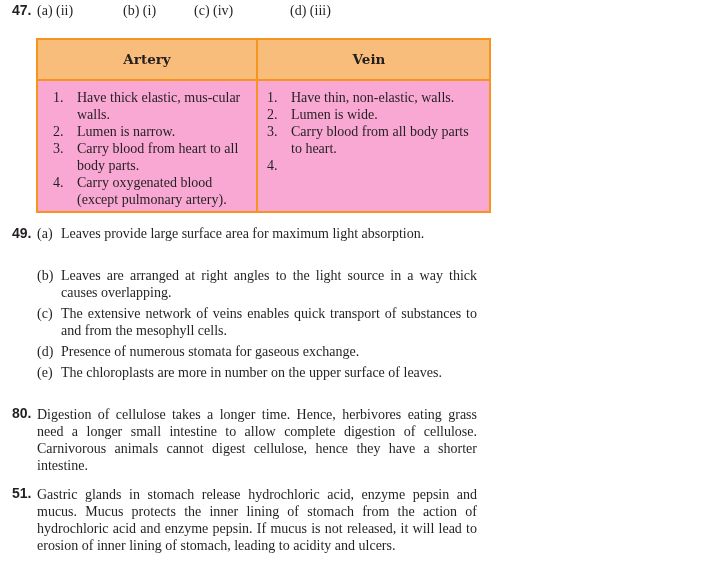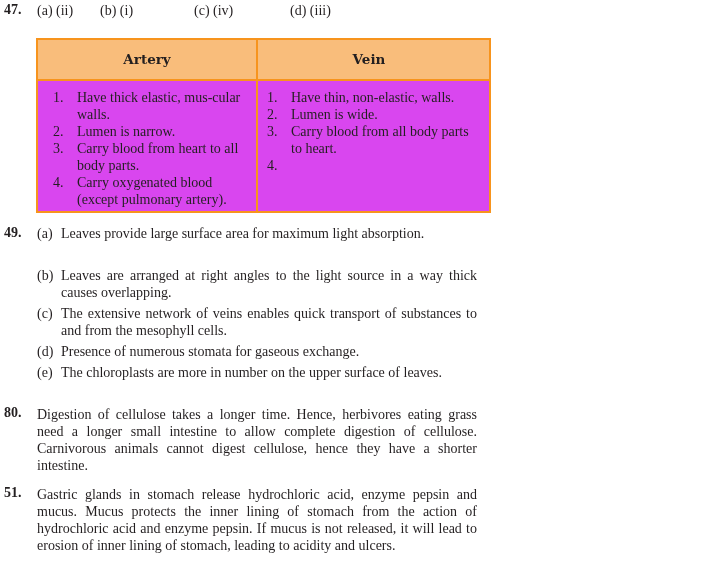--- a/index.html
+++ b/index.html
@@ -2,31 +2,31 @@
 <html><head>
 <meta charset="utf-8">
 <style>
   html, body { margin:0; padding:0; background:#ffffff; }
   body {
     width:714px; height:571px; overflow:hidden; position:relative;
     font-family: "DejaVu Serif", "Liberation Serif", serif;
     color:#231f20;
   }
   .qnum {
-    position:absolute; left:4px; font-weight:bold; font-size:14px;
-    font-family: Liberation Serif, serif;
+    position:absolute; left:12px; font-weight:bold; font-size:14px;
+    font-family: Liberation Sans, sans-serif;
   }
   
   #q47 { top:2px; }
   .opt47 { position:absolute; top:3px; font-size:14px; font-family:"Liberation Serif", serif; }
   
   #q48 { top:36px;margin-left:48px; }
   .tbl {
     position:absolute; left:36px; top:38px; width:455px; height:175px;
-    border:2px solid #f7941d; box-sizing:border-box; background:#d946ef;
+    border:2px solid #f7941d; box-sizing:border-box; background:#f9a8d4;
   }
   .tbl .hdr {
     position:absolute; left:0; top:0; right:0; height:39px;
     background:#f9bd7b; border-bottom:2px solid #f7941d;
   }
   .tbl .vdiv {
     position:absolute; top:0; bottom:0; left:218px; width:2px; background:#f7941d;
   }
   .tbl .hcell {
     position:absolute; top:0; height:39px; line-height:39px; text-align:center;
@@ -41,21 +41,21 @@
   .sub .lbl { position:absolute; left:0; top:0; }
   .sub .body { display:block; padding-left:24px; }
   
   .para { position:absolute; left:37px; width:440px; font-size:14px; line-height:17px; text-align:justify; font-family:"Liberation Serif", serif; }
 </style>
 </head>
 <body>
 
 <div class="qnum" id="q47">47.</div>
 <div class="opt47" style="left:37px">(a) (ii)</div>
-<div class="opt47" style="left:100px">(b) (i)</div>
+<div class="opt47" style="left:123px">(b) (i)</div>
 <div class="opt47" style="left:194px">(c) (iv)</div>
 <div class="opt47" style="left:290px">(d) (iii)</div>
 
 <div class="qnum" id="q48">48.</div>
 <div class="tbl">
   <div class="hdr"></div>
   <div class="vdiv"></div>
   <div class="hcell" style="left:0;width:218px">Artery</div>
   <div class="hcell" style="left:220px;width:222px">Vein</div>
 

